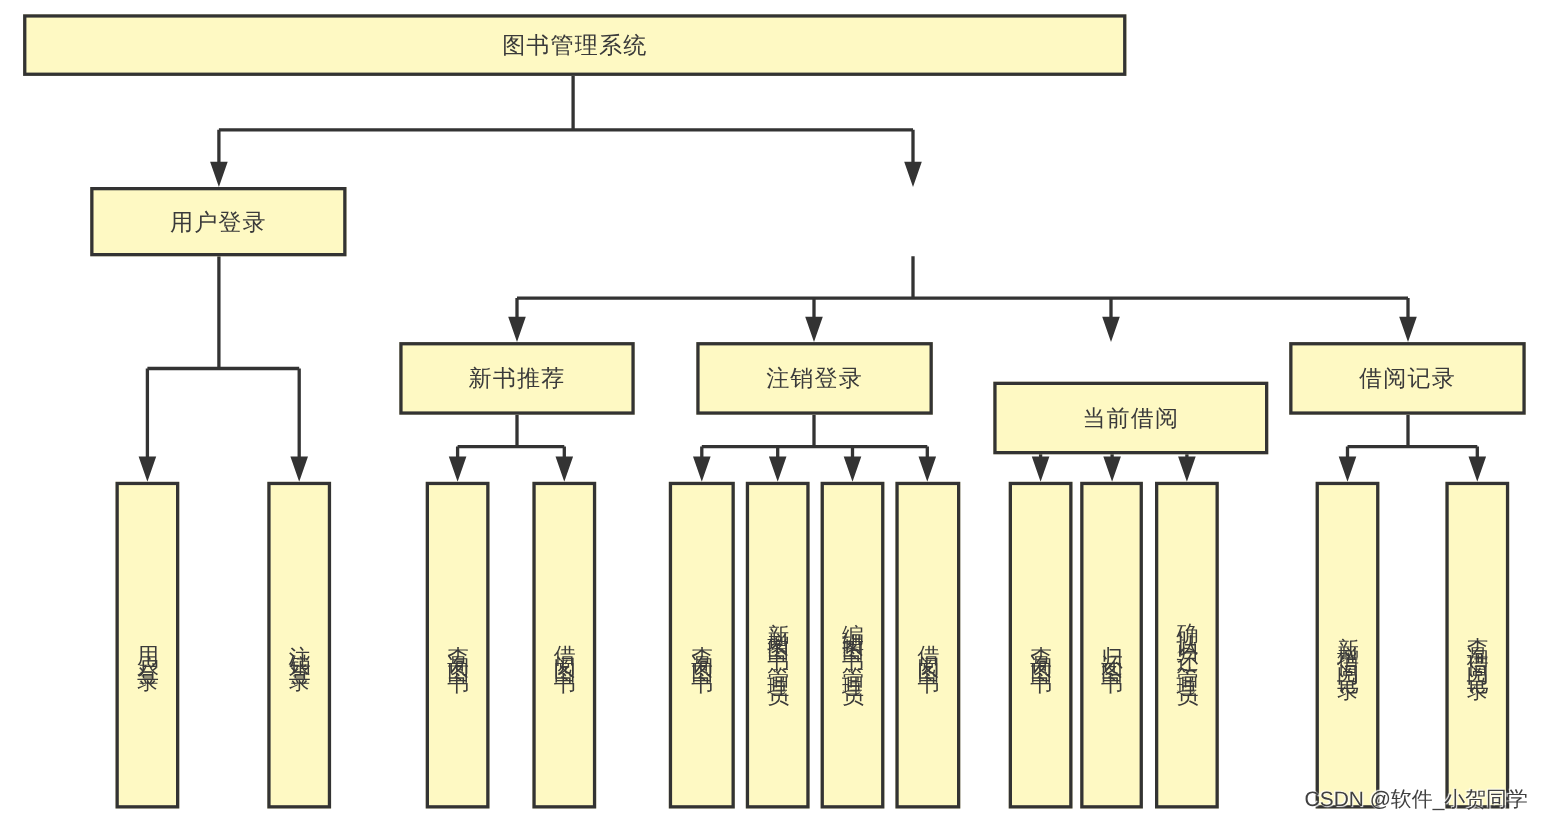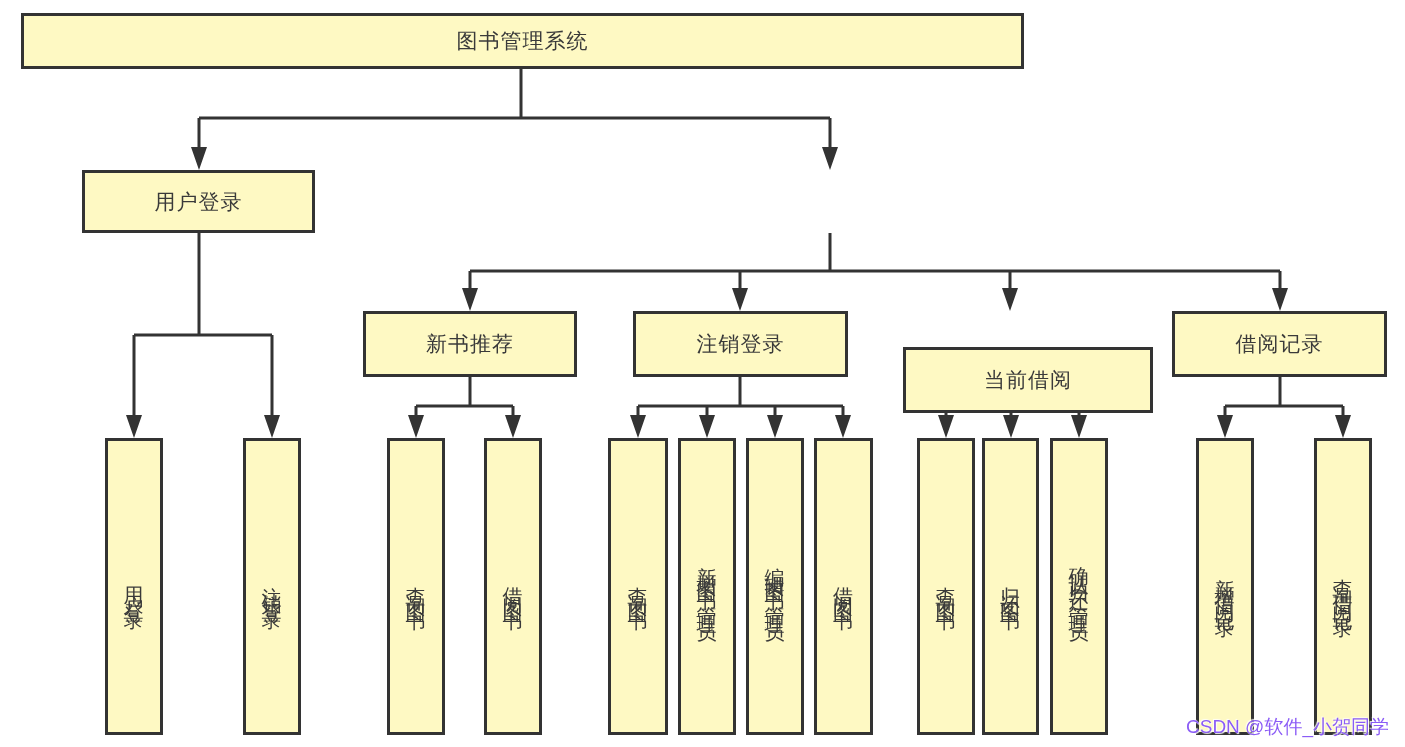--- a/index.html
+++ b/index.html
@@ -37,21 +37,21 @@
     text-orientation: mixed;
     font-size: 20px;
     letter-spacing: 8px;
     line-height: 1;
     white-space: nowrap;
   }
   .watermark {
     position: absolute;
     left: 1186px; top: 714px;
     font-size: 19px;
-    color: #8b5cf6;
+    color: #404040;
     white-space: nowrap;
     text-shadow: 1px 1px 1px rgba(255,255,255,0.95), -1px -1px 1px rgba(255,255,255,0.95);
     z-index: 5;
   }
 </style>
 </head>
 <body>
 
 <div id="canvas">
 

